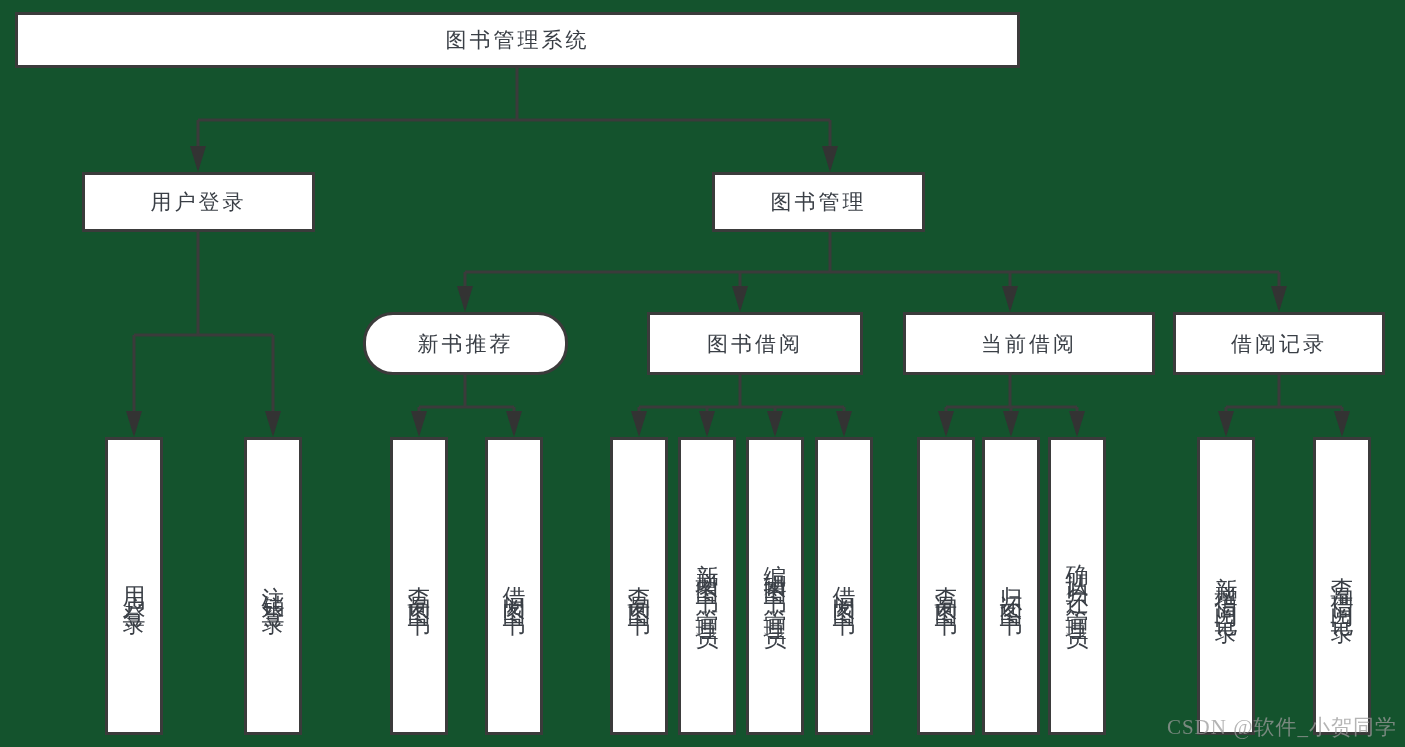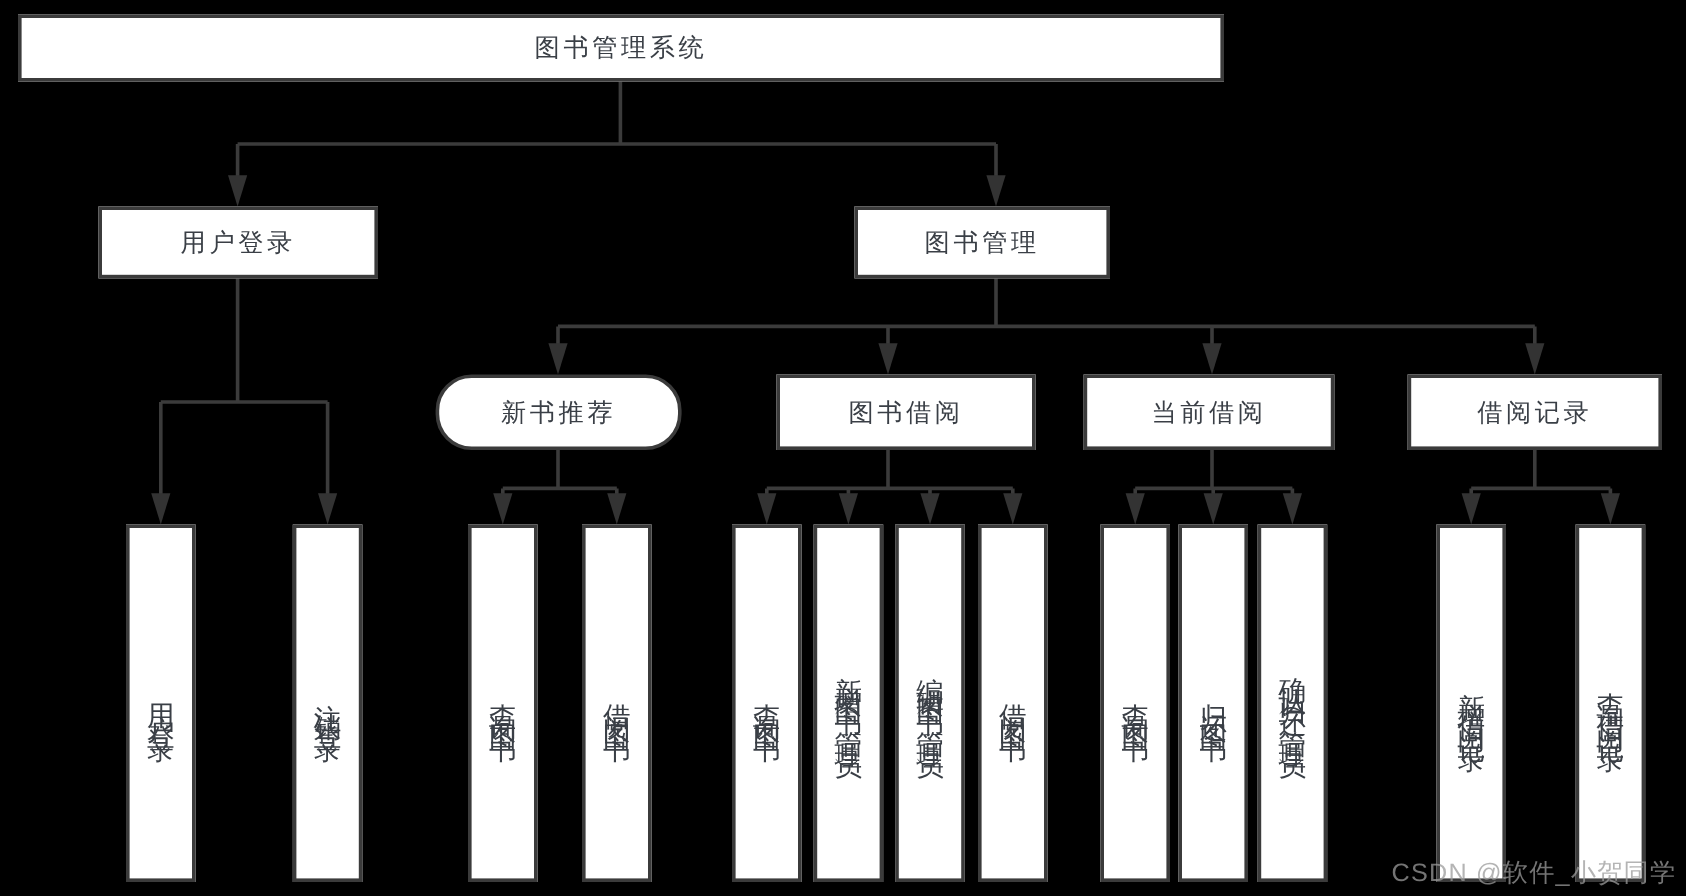--- a/index.html
+++ b/index.html
@@ -1,38 +1,38 @@
 <!DOCTYPE html>
 <html><head>
 <meta charset="utf-8">
 <style>
   html,body{margin:0;padding:0;background:#fff;}
   .canvas{
-    position:relative;width:1405px;height:747px;background:#000000;overflow:hidden;
-    font-family:Liberation Sans, sans-serif;
+    position:relative;width:1405px;height:747px;background:#14532d;overflow:hidden;
+    font-family:Liberation Serif, serif;
   }
   .connectors{position:absolute;left:0;top:0;}
   .box{
     position:absolute;box-sizing:border-box;background:#fff;
     border:3px solid #3b3b3b;color:#3a3f46;
     display:flex;align-items:center;justify-content:center;
     text-align:center;
   }
   .hlabel{font-size:21px;letter-spacing:3px;}
   .vleaf{
     writing-mode:vertical-rl;text-orientation:mixed;
     font-size:23px;letter-spacing:9px;line-height:1;
   }
   
   .b-root {left:15px;  top:12px;  width:1005px;height:56px;}
   .b-login{left:82px;  top:172px; width:233px; height:60px;}
   .b-mgmt {left:712px; top:172px; width:213px; height:60px;}
   .b-l3-0 {left:363px; top:312px; width:205px; height:63px;border-radius:30px;}
   .b-l3-1 {left:632px; top:312px; width:216px; height:63px;margin-left:15px;}
-  .b-l3-2 {left:903px; top:312px; width:209px; height:63px;}
+  .b-l3-2 {left:903px; top:312px; width:252px; height:63px;}
   .b-l3-3 {left:1173px;top:312px; width:212px; height:63px;}
   .leaf   {top:437px;width:58px;height:298px;}
   .b-g1-0{left:105px;}  .b-g1-1{left:244px;}
   .b-g2-0{left:390px;}  .b-g2-1{left:485px;}
   .b-g3-0{left:610px;}  .b-g3-1{left:678px;} .b-g3-2{left:746px;} .b-g3-3{left:815px;}
   .b-g4-0{left:917px;}  .b-g4-1{left:982px;} .b-g4-2{left:1048px;}
   .b-g5-0{left:1197px;} .b-g5-1{left:1313px;}
   .watermark{
     position:absolute;right:8px;bottom:6px;
     font-size:21px;letter-spacing:1px;color:rgba(155,155,155,0.75);

